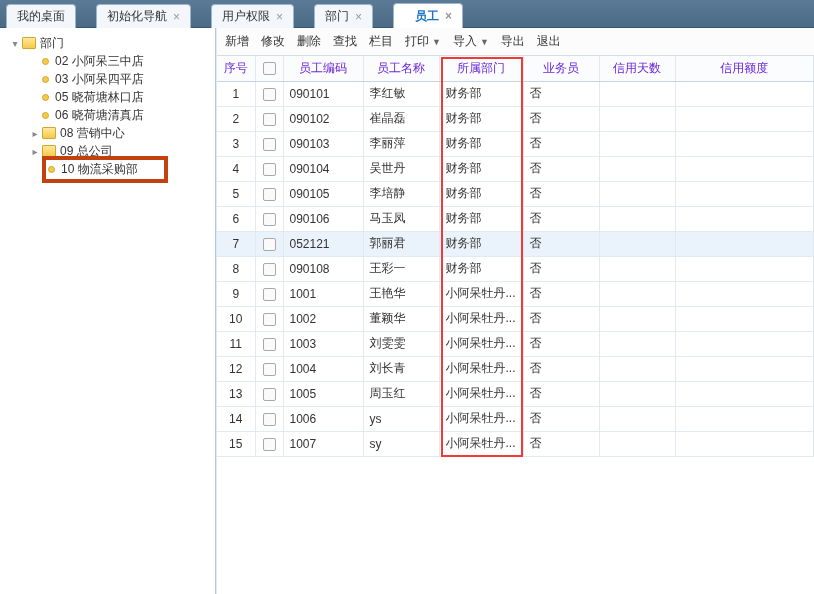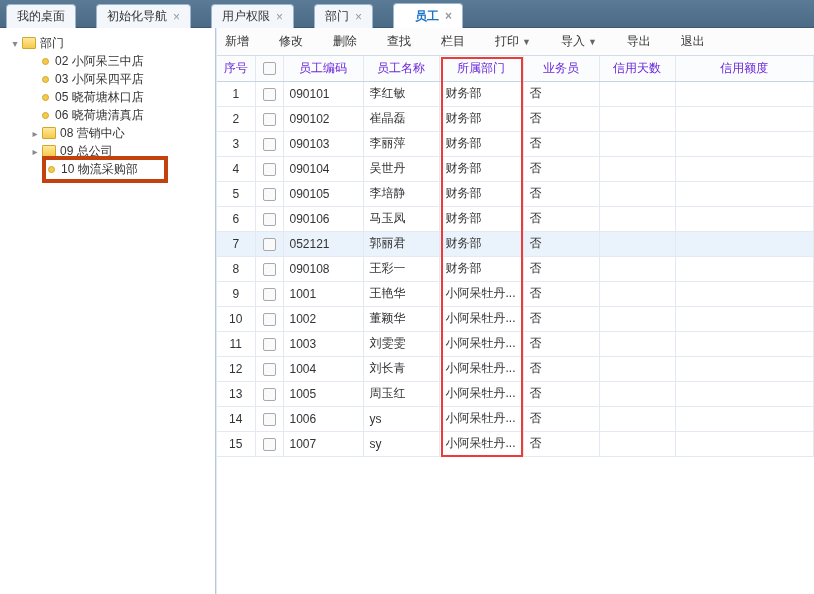--- a/index.html
+++ b/index.html
@@ -116,21 +116,21 @@
     border-left: 1px solid #e2e9f0;
     position: relative;
   }
   .toolbar {
     height: 28px;
     display: flex;
     align-items: center;
     padding: 0 8px;
     border-bottom: 1px solid #d3dde7;
     background: #fcfcfc;
-    gap: 30px;
+    gap: 12px;
   }
   .tbtn {
     color: #333;
     font-size: 12px;
     white-space: nowrap;
     display: inline-flex;
     align-items: center;
   }
   .tbtn .drop {
     margin-left: 3px;

